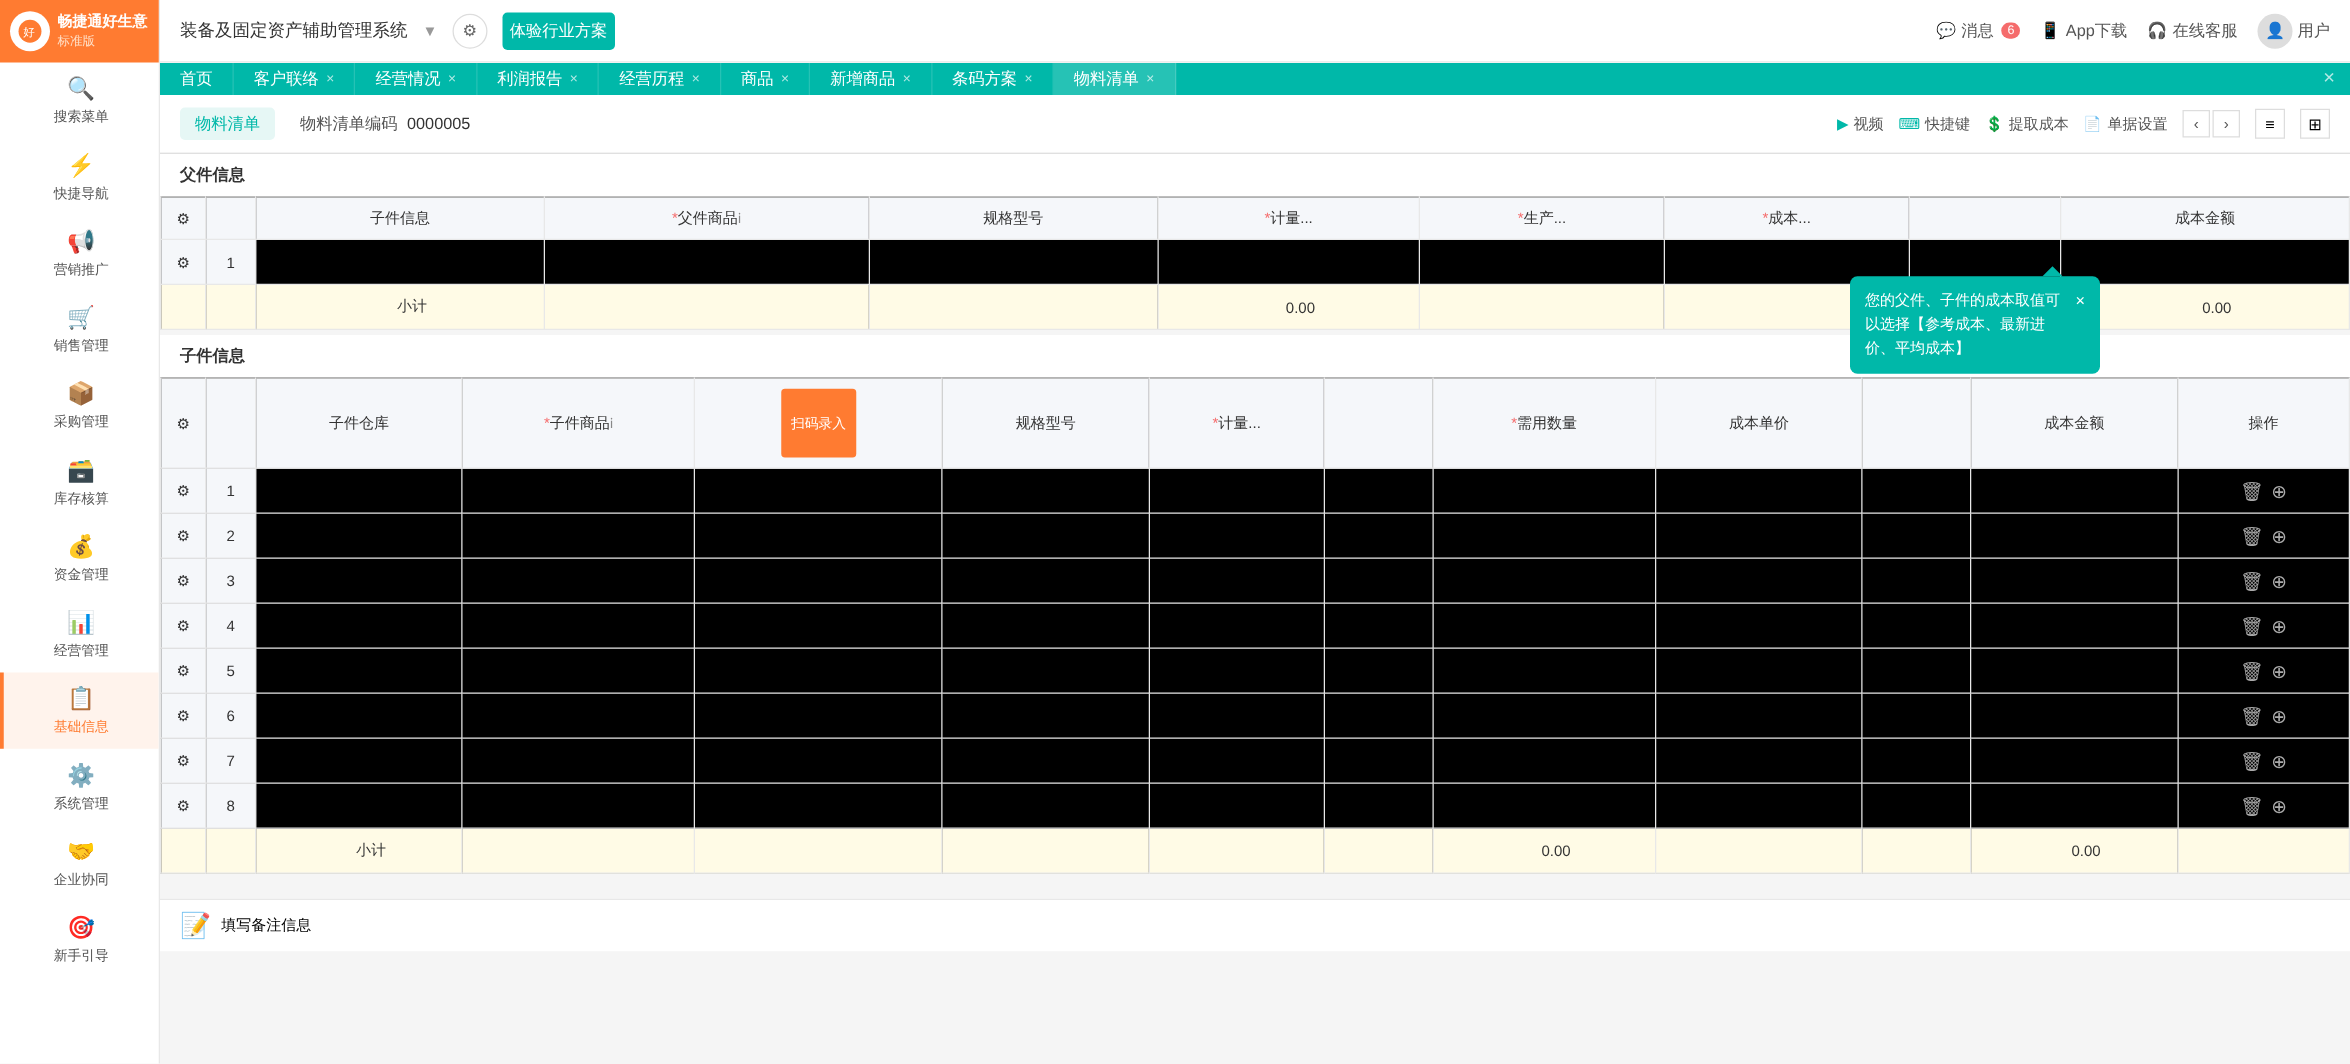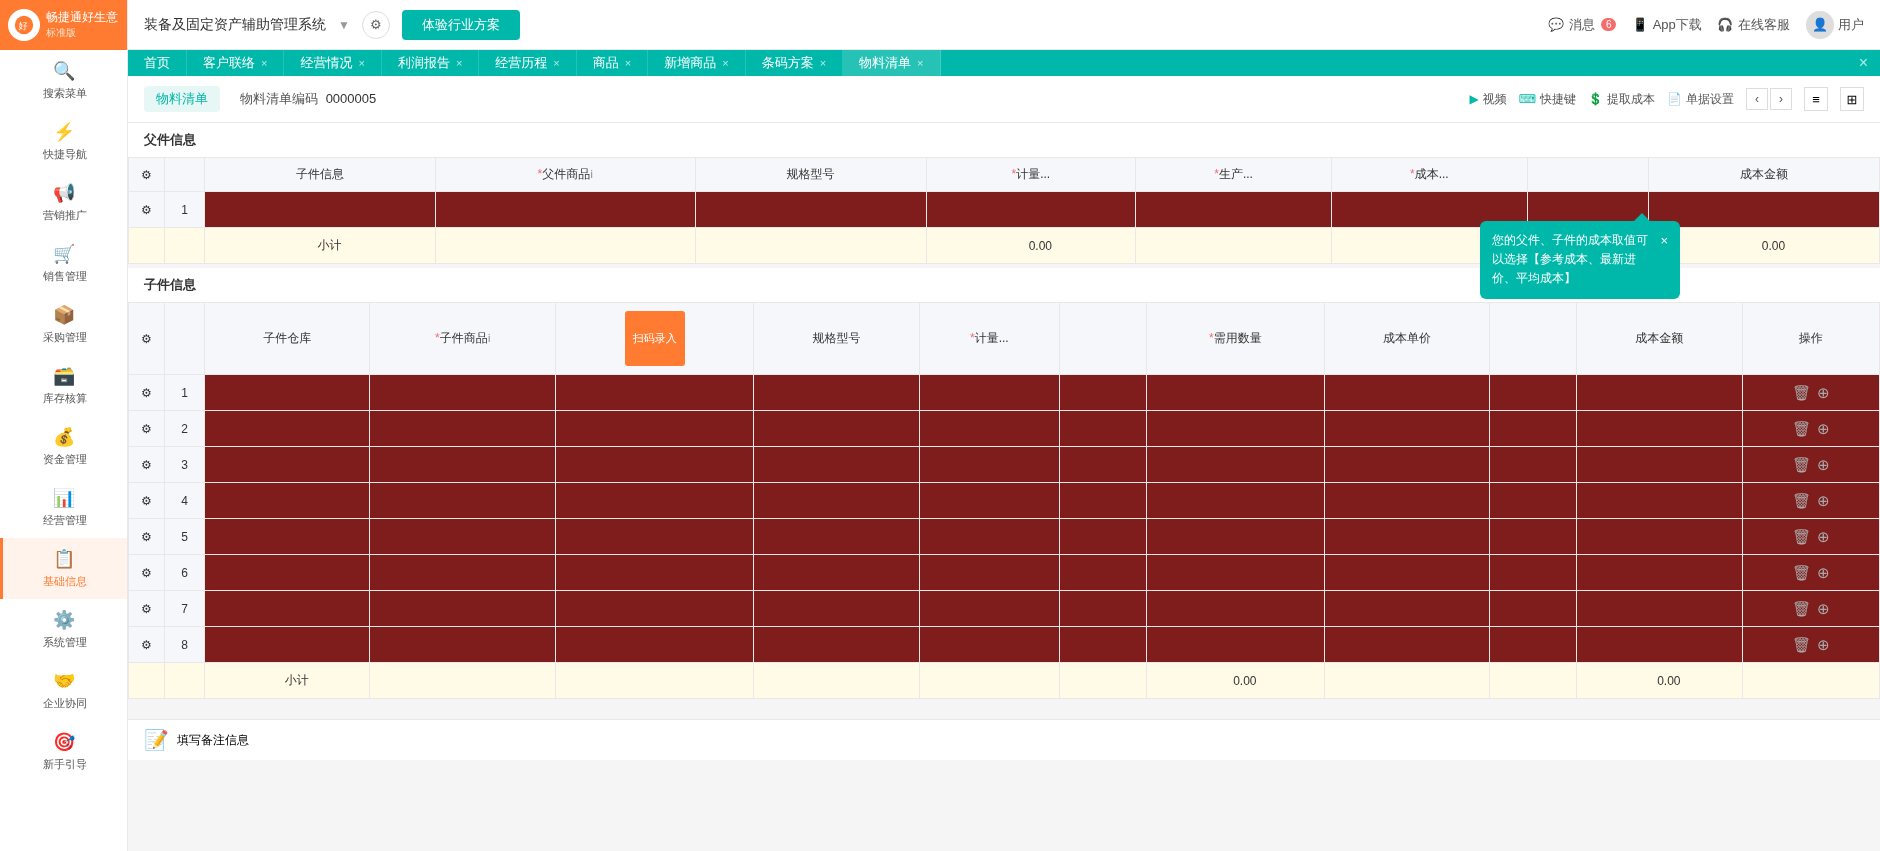--- a/index.html
+++ b/index.html
@@ -26,21 +26,21 @@
     .sidebar-logo-icon {
       width: 32px;
       height: 32px;
       background: #fff;
       border-radius: 50%;
       display: flex;
       align-items: center;
       justify-content: center;
     }
     .sidebar-logo-icon svg { width: 22px; height: 22px; }
-    .sidebar-logo-text { font-size: 12px; font-weight: normal; line-height: 1.3; }
+    .sidebar-logo-text { font-size: 12px; font-weight: bold; line-height: 1.3; }
     .sidebar-logo-sub { font-size: 10px; color: #ffe0c8; }
 
     .sidebar-menu { flex: 1; overflow-y: auto; }
     .sidebar-item {
       display: flex;
       flex-direction: column;
       align-items: center;
       padding: 10px 4px;
       cursor: pointer;
       color: #555;
@@ -73,21 +73,21 @@
       border-radius: 50%;
       border: 1px solid #ddd;
       display: flex; align-items: center; justify-content: center;
       cursor: pointer; color: #666;
     }
     .trial-btn {
       background: #00b8a9;
       color: #fff;
       border: none;
       border-radius: 4px;
-      padding: 6px 20px;
+      padding: 6px 6px;
       cursor: pointer;
       font-size: 13px;
     }
     .top-header-right { display: flex; align-items: center; gap: 16px; }
     .top-icon-item { display: flex; align-items: center; gap: 4px; cursor: pointer; color: #555; font-size: 13px; }
     .badge {
       background: #f56c6c;
       color: #fff;
       border-radius: 10px;
       font-size: 10px;
@@ -166,21 +166,21 @@
       border: 1px solid #ddd;
       background: #fff;
       cursor: pointer;
       display: flex; align-items: center; justify-content: center;
     }
 
     
     .page-body { padding: 0 0 16px 0; }
 
     
-    .section { background: #7f1d1d; margin: 0 0 4px 0; }
+    .section { background: #000000; margin: 0 0 4px 0; }
     .section-title {
       font-size: 13px;
       font-weight: 600;
       color: #333;
       padding: 8px 16px;
       background: #fff;
     }
 
     
     .data-table {

